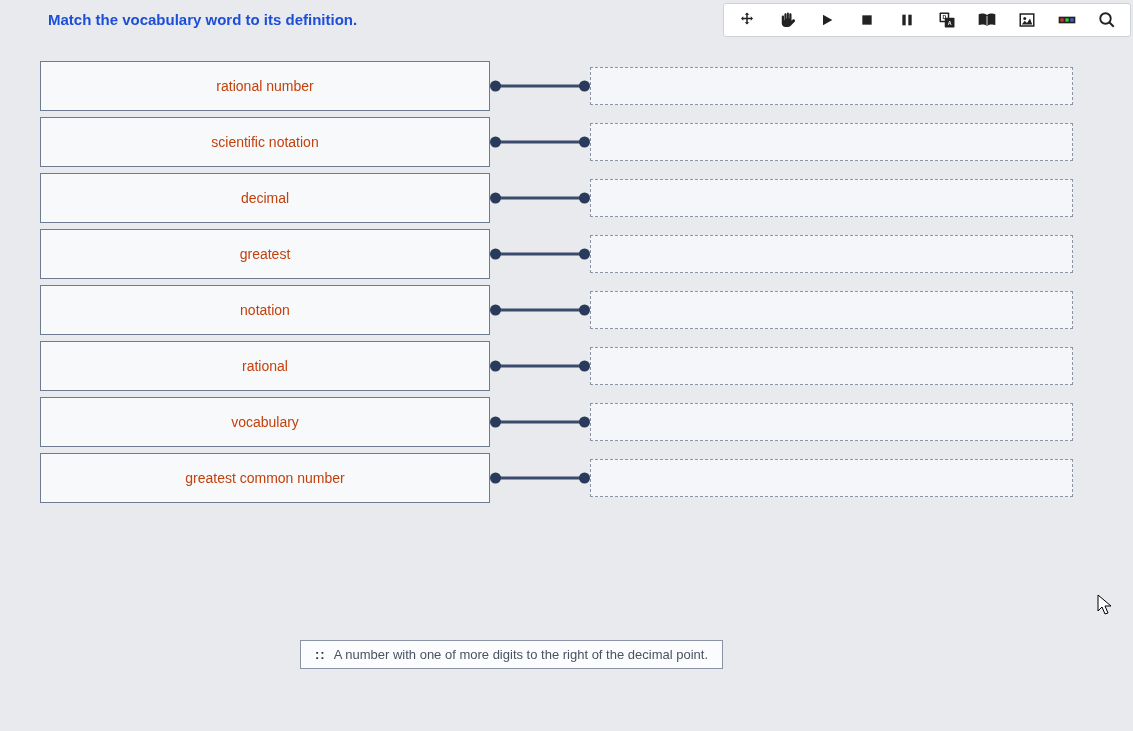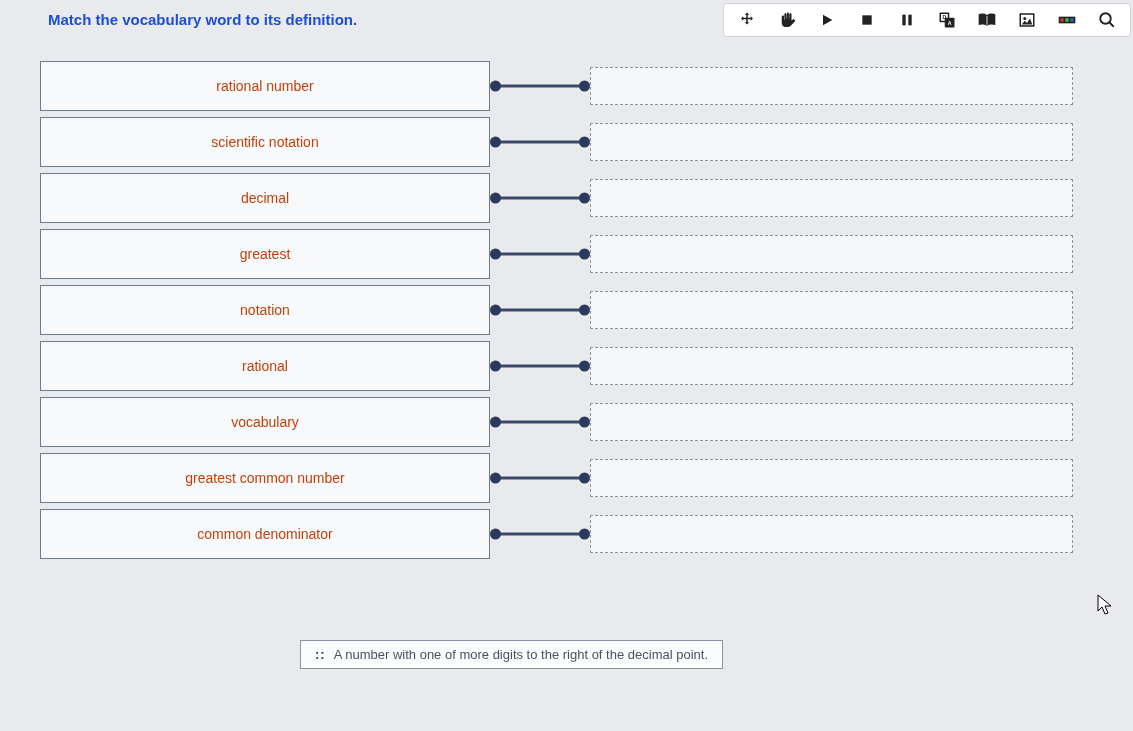--- a/index.html
+++ b/index.html
@@ -273,29 +273,20 @@
     </div>
     <div class="row">
       <div class="term-box">greatest common number</div>
       <div class="connector">
         <div class="line"></div>
         <div class="dot left"></div>
         <div class="dot right"></div>
       </div>
       <div class="drop-box"></div>
     </div>
-    <div class="row">
-      <div class="term-box">common denominator</div>
-      <div class="connector">
-        <div class="line"></div>
-        <div class="dot left"></div>
-        <div class="dot right"></div>
-      </div>
-      <div class="drop-box"></div>
-    </div>
   </div>
 
 <div class="draggable-definition">
   <span class="drag-handle">::</span>
   <span>A number with one of more digits to the right of the decimal point.</span>
 </div>
 
 <div class="cursor-arrow">
   <svg width="18" height="22" viewBox="0 0 18 22">
       <path fill="#fff" stroke="#000" stroke-width="1" d="M1 1l0 16 4-4 3 7 3-1-3-7 6 0z"></path>

